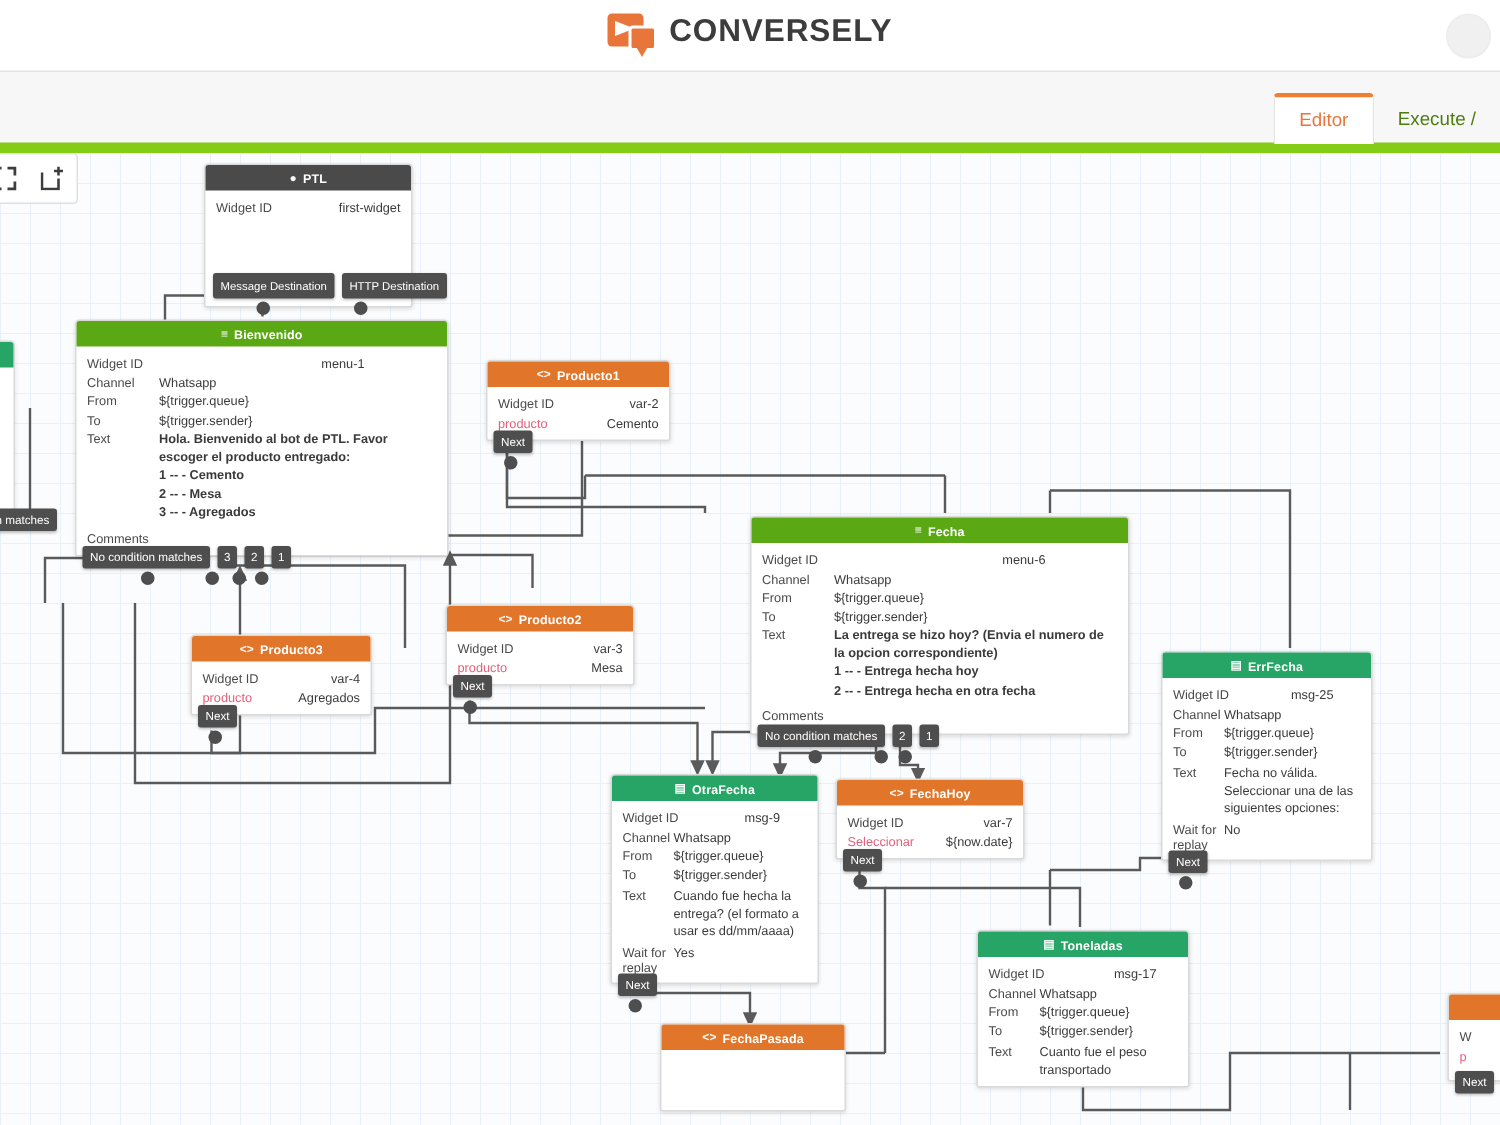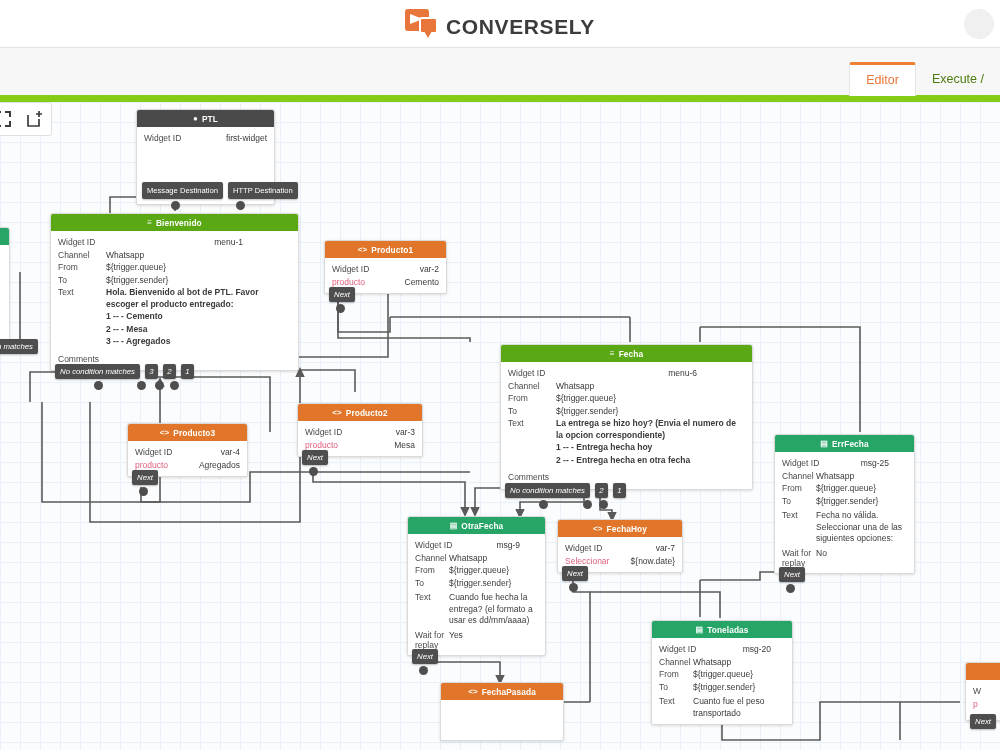--- a/index.html
+++ b/index.html
@@ -11,21 +11,21 @@
     background: #ffffff;
   }
   #app { position: relative; width: 1000px; height: 750px; overflow: hidden; }
 
   
   .topbar {
     position: absolute; left: 0; top: 0; width: 1000px; height: 48px;
     background: #ffffff; border-bottom: 1px solid #e3e3e3;
     display: flex; align-items: center; justify-content: center; z-index: 40;
   }
-  .brand { display: flex; align-items: flex-end; gap: 7px; }
+  .brand { display: flex; align-items: flex-start; gap: 7px; }
   .brand-mark { position: relative; width: 34px; height: 30px; }
   .bm-sq {
     position: absolute; left: 0; top: 0; width: 24px; height: 22px;
     background: #e8763a; border-radius: 3px;
   }
   .bm-sq::after {
     content: ""; position: absolute; left: 4px; top: 15px;
     border-left: 5px solid transparent; border-right: 5px solid transparent;
     border-top: 7px solid #e8763a;
   }
@@ -107,21 +107,21 @@
   .nbody { padding: 6px 7px 4px; }
   .row { display: flex; line-height: 11.5px; margin-bottom: 1px; }
   .k { color: #4a4a4a; flex: 0 0 auto; }
   .v { color: #3a3a3a; }
   .var-key { color: #e0607d; }
   .bold { font-weight: bold; }
 
   
   .nfoot {
     position: absolute; left: 4px; bottom: -9px;
-    display: flex; align-items: center; gap: 5px; font-style: italic;
+    display: flex; align-items: center; gap: 5px;
   }
   .btn-dark {
     background: #4e4e4e; color: #fff; font-size: 7.8px;
     padding: 3px 5px; border-radius: 2px; white-space: nowrap;
     box-shadow: 0 1px 2px rgba(0,0,0,.25);
   }
   .btn-num { min-width: 13px; text-align: center; padding: 3px 4px; }
   .port {
     position: absolute; width: 9px; height: 9px; border-radius: 50%;
     background: #4e4e4e; bottom: -20px;
@@ -529,21 +529,21 @@
     </div>
 
     <div class="node" id="node-tonel">
       <div class="nhead teal">
         <span class="hico">▤</span>
         <span>Toneladas</span>
       </div>
       <div class="nbody">
         <div class="row" style="justify-content:space-between;padding-right:14px">
           <span class="k">Widget ID</span>
-          <span class="v">msg-20</span>
+          <span class="v">msg-17</span>
           </div>
         <div class="row">
             <span class="k" style="width:34px">Channel</span>
           <span class="v">Whatsapp</span>
           </div>
         <div class="row">
             <span class="k" style="width:34px">From</span>
           <span class="v">${trigger.queue}</span>
           </div>
         <div class="row">

